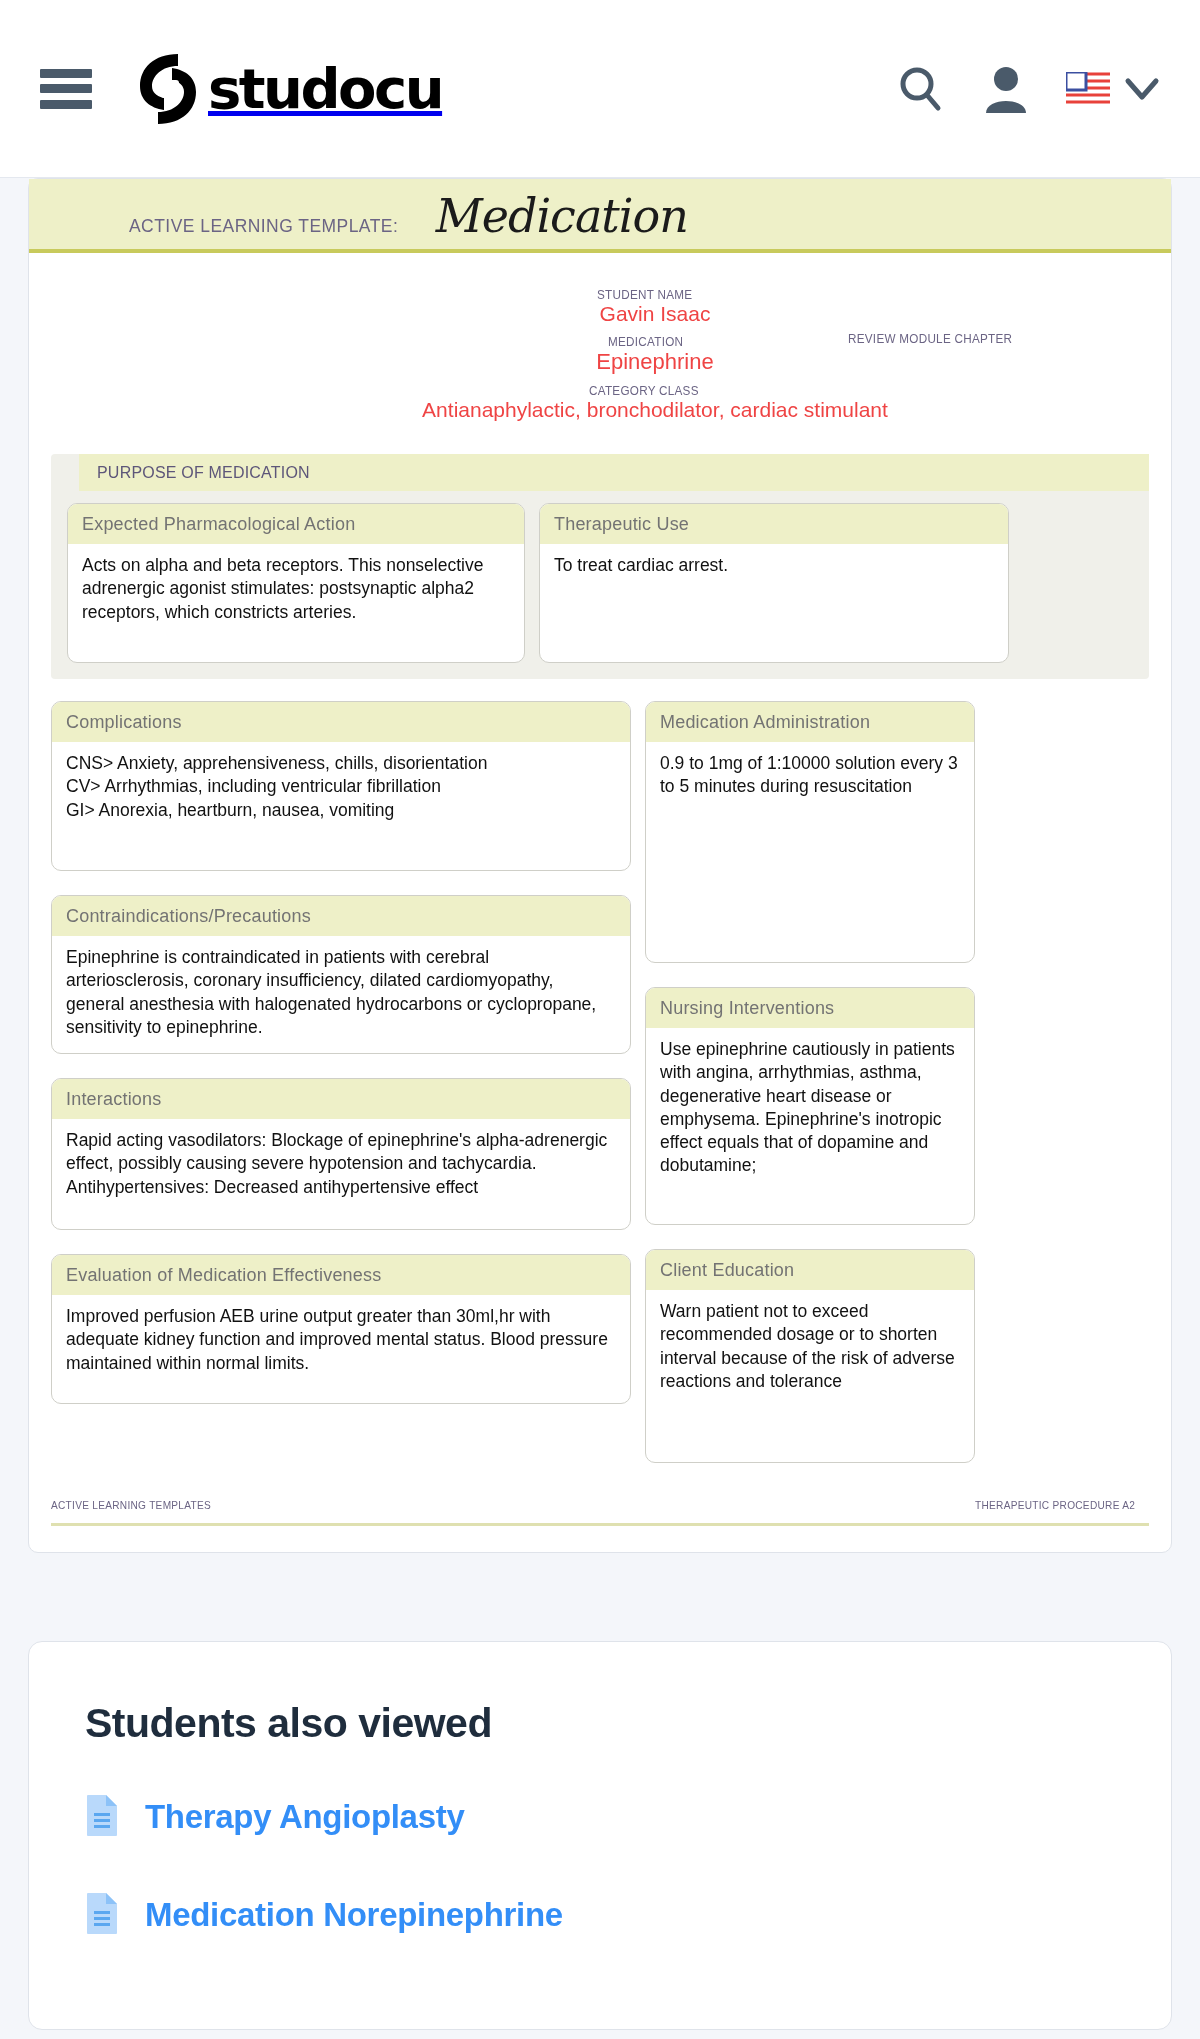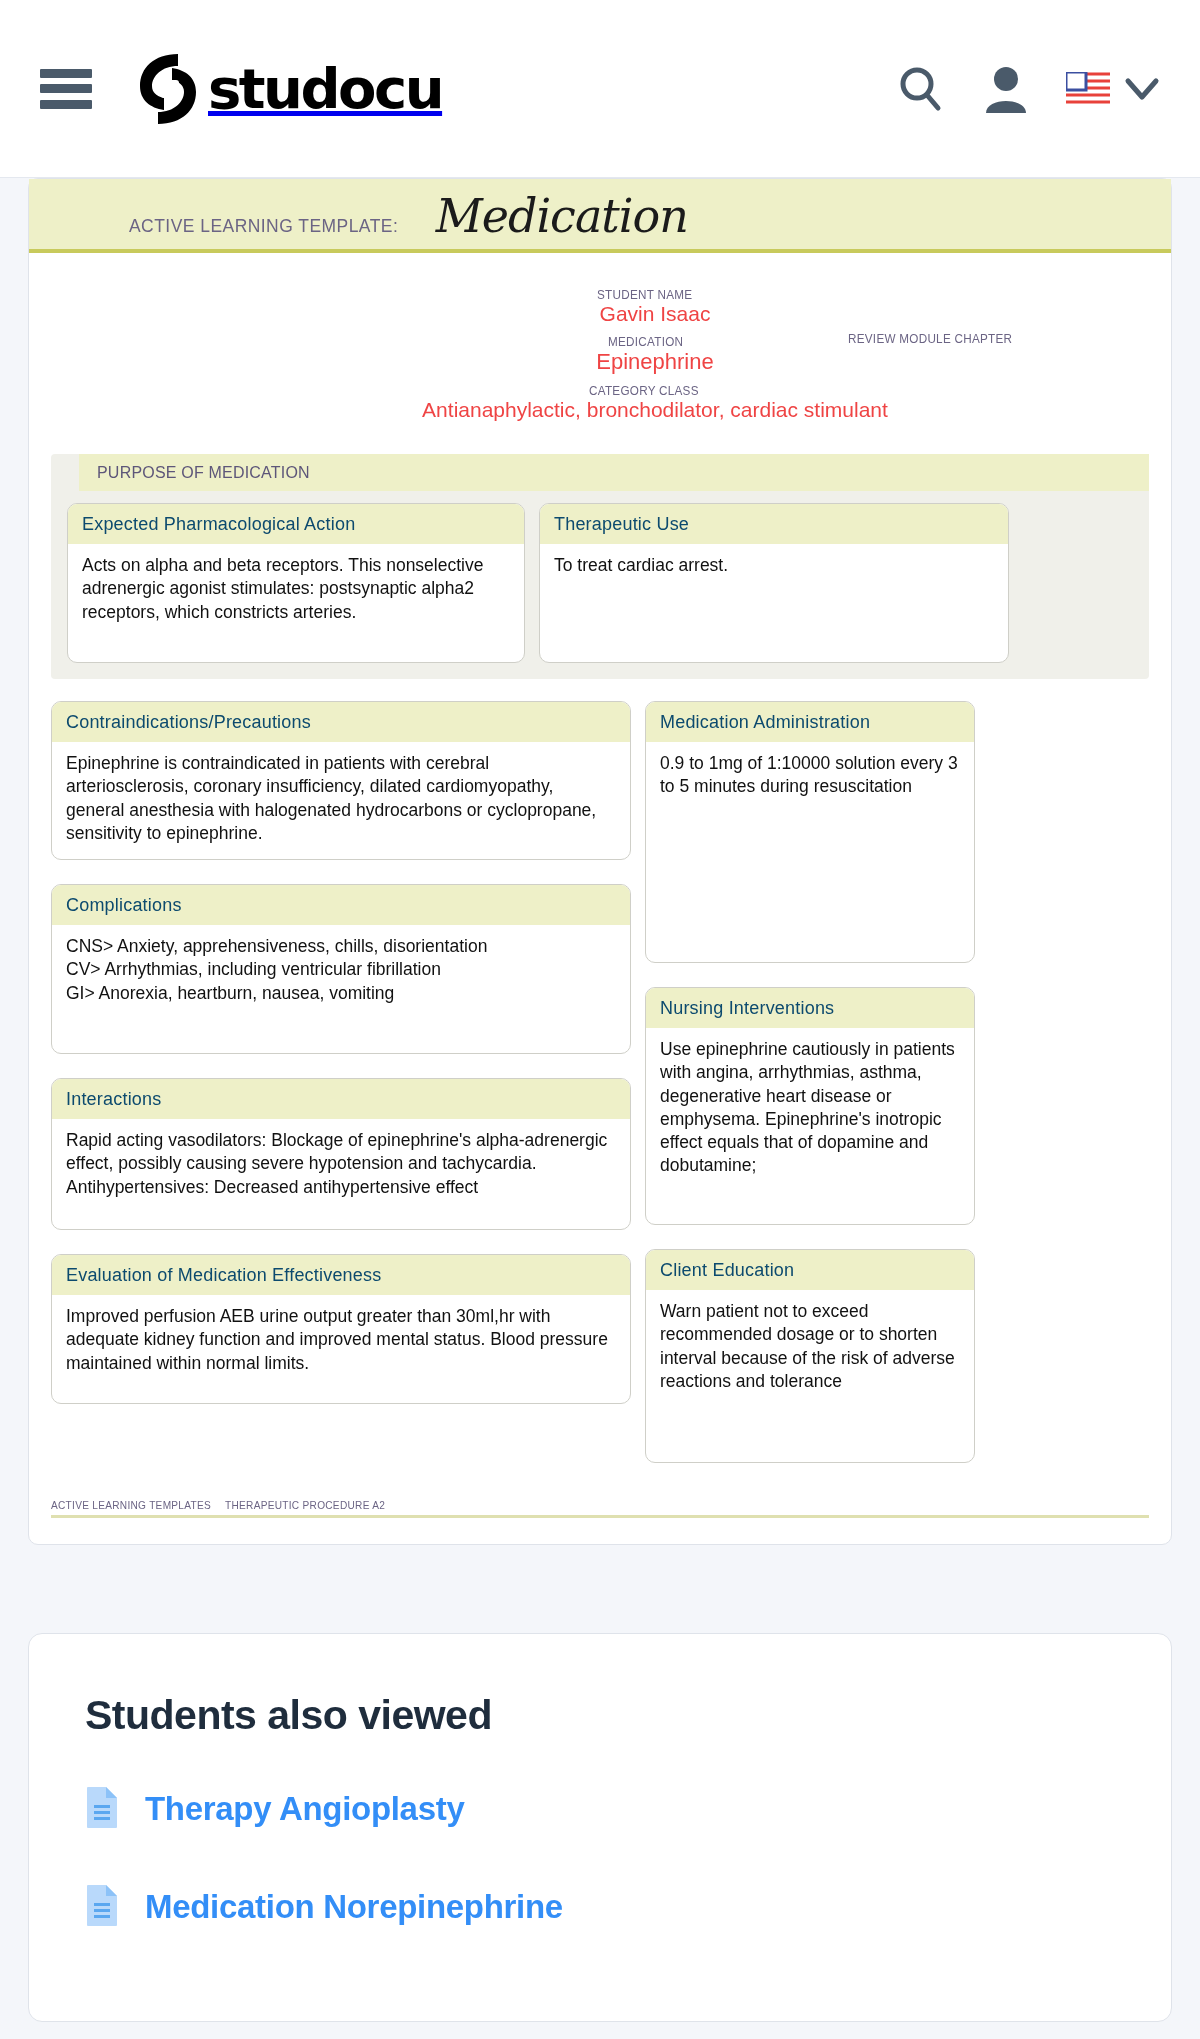--- a/index.html
+++ b/index.html
@@ -109,21 +109,21 @@
   .purpose-cols { display: flex; gap: 14px; padding: 12px 16px 0 16px; }
 
   .card {
     background: #ffffff;
     border: 1px solid #cfcfc8;
     border-radius: 10px;
     overflow: hidden;
   }
   .card-hdr {
     background: #eef0c8;
-    font-size: 18px; color: #0c4a6e;
+    font-size: 18px; color: #737373;
     padding: 10px 0 9px 14px;
     letter-spacing: .2px;
   }
   .card-body {
     padding: 10px 14px 14px 14px;
     font-size: 17.5px; line-height: 1.33; color: #111;
     white-space: pre-line;
   }
   .pcard-left { width: 458px; min-height: 160px; }
   .pcard-right { width: 470px; min-height: 160px; }
@@ -135,24 +135,24 @@
 
   .h-complications .card-body { min-height: 128px; }
   .h-medadmin .card-body { min-height: 220px; }
   .h-contra .card-body { min-height: 108px; }
   .h-nursing .card-body { min-height: 196px; }
   .h-interactions .card-body { min-height: 110px; }
   .h-clienteduc .card-body { min-height: 172px; }
   .h-eval .card-body { min-height: 108px; }
 
   .doc-footer {
-    display: flex; justify-content: flex-start; align-items: flex-end;
+    display: flex; justify-content: space-between; align-items: flex-end;
     margin: 36px 22px 0 22px;
     border-bottom: 3px solid #dfe0b0;
-    padding-bottom: 4px;
+    padding-bottom: 12px;
   }
   .doc-footer span {
     font-size: 11px; color: #6b6484; letter-spacing: .3px;
     transform: scaleX(0.92); transform-origin: left center;
   }
   .doc-pad-bottom { height: 26px; }
 
   
   .also-gap { height: 88px; }
   .also-card {
@@ -270,30 +270,30 @@
           <div class="card-hdr">Therapeutic Use</div>
           <div class="card-body">To treat cardiac arrest.</div>
         </div>
       </div>
     </div>
 
     <div class="grid2">
 
       <div class="col-left">
 
-        <div class="card h-contra">
-          <div class="card-hdr">Contraindications/Precautions</div>
-          <div class="card-body">Epinephrine is contraindicated in patients with cerebral arteriosclerosis, coronary insufficiency, dilated cardiomyopathy, general anesthesia with halogenated hydrocarbons or cyclopropane, sensitivity to epinephrine.</div>
-        </div>
-
         <div class="card h-complications">
           <div class="card-hdr">Complications</div>
           <div class="card-body">CNS&gt; Anxiety, apprehensiveness, chills, disorientation
 CV&gt; Arrhythmias, including ventricular fibrillation
 GI&gt; Anorexia, heartburn, nausea, vomiting</div>
+        </div>
+
+        <div class="card h-contra">
+          <div class="card-hdr">Contraindications/Precautions</div>
+          <div class="card-body">Epinephrine is contraindicated in patients with cerebral arteriosclerosis, coronary insufficiency, dilated cardiomyopathy, general anesthesia with halogenated hydrocarbons or cyclopropane, sensitivity to epinephrine.</div>
         </div>
 
         <div class="card h-interactions">
           <div class="card-hdr">Interactions</div>
           <div class="card-body">Rapid acting vasodilators: Blockage of epinephrine's alpha-adrenergic effect, possibly causing severe hypotension and tachycardia.
 Antihypertensives: Decreased antihypertensive effect</div>
         </div>
 
         <div class="card h-eval">
           <div class="card-hdr">Evaluation of Medication Effectiveness</div>

